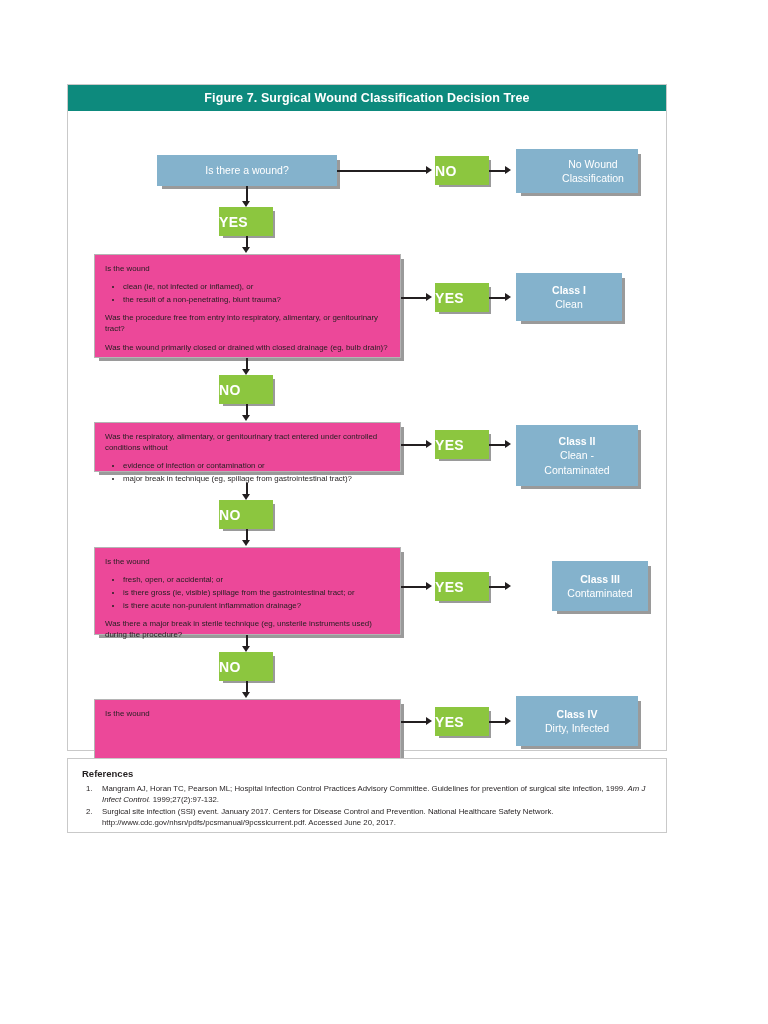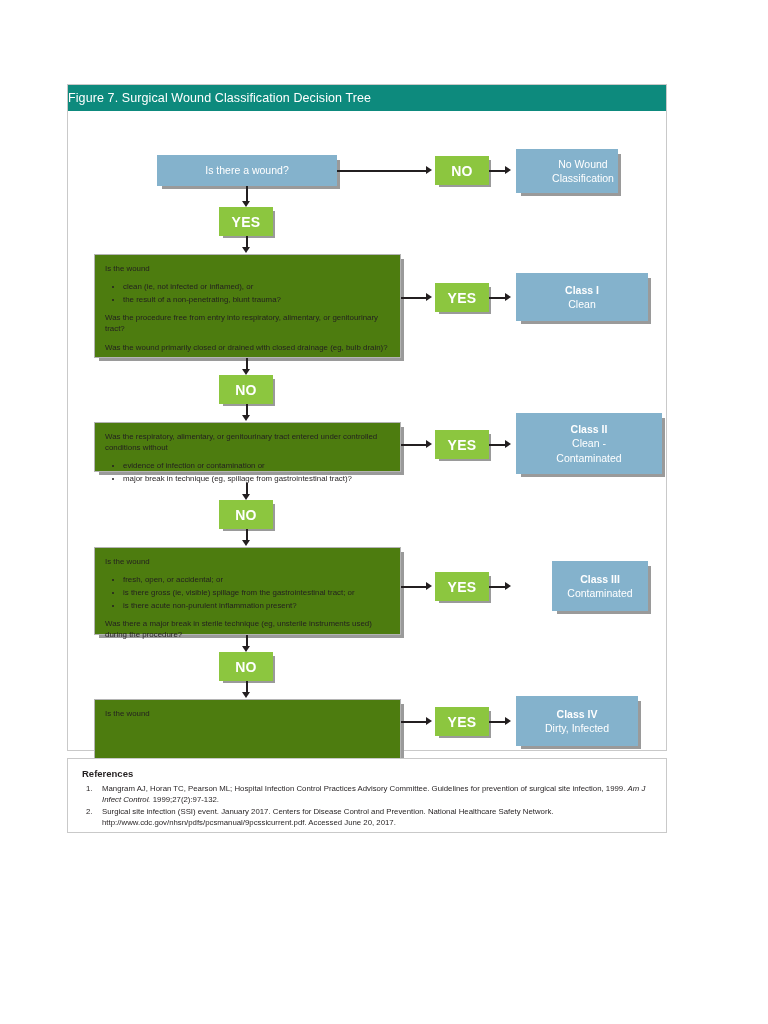--- a/index.html
+++ b/index.html
@@ -25,23 +25,24 @@
     height: 667px;
     border: 1px solid #c9c9c9;
     background: #ffffff;
     box-sizing: border-box;
   }
   .figure-header {
     height: 26px;
     background: #0d8a7d;
     color: #ffffff;
     font-size: 12.5px;
-    font-weight: normal;
+    font-weight: bold;
     display: flex;
     align-items: center;
+    justify-content: center;
     letter-spacing: .1px;
   }
   .figure-body {
     position: relative;
     width: 100%;
     height: 639px;
   }
 
   .references-panel {
     position: absolute;
@@ -79,21 +80,21 @@
   .ref-ital { font-style: italic; }
 
   
   .node {
     position: absolute;
     box-sizing: border-box;
   }
 
   
   .qbox {
-    background: #4d7c0f;
+    background: #ec4899;
     border: 1px solid #b4b4b4;
     box-shadow: 4px 4px 0 -1px #9a9a9a;
     padding: 8px 10px;
     font-size: 7.9px;
     line-height: 1.42;
     color: #231f20;
   }
   .qbox p { margin: 0 0 7px 0; }
   .qbox p:last-child { margin-bottom: 0; }
   .qbox ul {
@@ -131,21 +132,21 @@
 
   
   .badge {
     background: #8cc63f;
     box-shadow: 3px 3px 0 -1px #9a9a9a;
     color: #ffffff;
     font-size: 14px;
     font-weight: bold;
     display: flex;
     align-items: center;
-    justify-content: center;
+    justify-content: flex-start;
     letter-spacing: .3px;
   }
 
   
   .vline {
     position: absolute;
     width: 1.6px;
     background: #231f20;
   }
   .hline {
@@ -186,21 +187,21 @@
     <div class="hline" style="left:269px; top:59px; width:89px;"></div>
     <div class="arrow-right" style="left:358px; top:55px;"></div>
 
     <div class="node badge" style="left:367px; top:45px; width:54px; height:29px;">
       <span>NO</span>
     </div>
 
     <div class="hline" style="left:421px; top:59px; width:16px;"></div>
     <div class="arrow-right" style="left:437px; top:55px;"></div>
 
-    <div class="node rbox plain" style="left:448px; top:38px; width:102px; height:44px;padding-left:32px;">
+    <div class="node rbox plain" style="left:448px; top:38px; width:122px; height:44px;padding-left:32px;">
       <span class="r-sub">No Wound</span>
       <span class="r-sub">Classification</span>
     </div>
 
     <div class="vline" style="left:178px; top:75px; height:17px;"></div>
     <div class="arrow-down" style="left:174px; top:90px;"></div>
 
     <div class="node badge" style="left:151px; top:96px; width:54px; height:29px;">
       <span>YES</span>
     </div>
@@ -221,21 +222,21 @@
     <div class="hline" style="left:333px; top:186px; width:25px;"></div>
     <div class="arrow-right" style="left:358px; top:182px;"></div>
 
     <div class="node badge" style="left:367px; top:172px; width:54px; height:29px;">
       <span>YES</span>
     </div>
 
     <div class="hline" style="left:421px; top:186px; width:16px;"></div>
     <div class="arrow-right" style="left:437px; top:182px;"></div>
 
-    <div class="node rbox" style="left:448px; top:162px; width:132px; height:48px;justify-content:center;">
+    <div class="node rbox" style="left:448px; top:162px; width:106px; height:48px;justify-content:center;">
       <span class="r-title">Class I</span>
       <span class="r-sub">Clean</span>
     </div>
 
     <div class="vline" style="left:178px; top:247px; height:14px;"></div>
     <div class="arrow-down" style="left:174px; top:258px;"></div>
 
     <div class="node badge" style="left:151px; top:264px; width:54px; height:29px;">
       <span>NO</span>
     </div>
@@ -254,42 +255,42 @@
     <div class="hline" style="left:333px; top:333px; width:25px;"></div>
     <div class="arrow-right" style="left:358px; top:329px;"></div>
 
     <div class="node badge" style="left:367px; top:319px; width:54px; height:29px;">
       <span>YES</span>
     </div>
 
     <div class="hline" style="left:421px; top:333px; width:16px;"></div>
     <div class="arrow-right" style="left:437px; top:329px;"></div>
 
-    <div class="node rbox" style="left:448px; top:302px; width:146px; height:61px;">
+    <div class="node rbox" style="left:448px; top:314px; width:122px; height:61px;">
       <span class="r-title">Class II</span>
       <span class="r-sub">Clean -</span>
       <span class="r-sub">Contaminated</span>
     </div>
 
     <div class="vline" style="left:178px; top:372px; height:14px;"></div>
     <div class="arrow-down" style="left:174px; top:383px;"></div>
 
     <div class="node badge" style="left:151px; top:389px; width:54px; height:29px;">
       <span>NO</span>
     </div>
 
     <div class="vline" style="left:178px; top:418px; height:14px;"></div>
     <div class="arrow-down" style="left:174px; top:429px;"></div>
 
     <div class="node qbox" style="left:26px; top:436px; width:307px; height:88px;">
       <p>Is the wound</p>
       <ul>
         <li>fresh, open, or accidental; or</li>
         <li>is there gross (ie, visible) spillage from the gastrointestinal tract; or</li>
-        <li>is there acute non-purulent inflammation present?</li>
+        <li>is there acute non-purulent inflammation drainage?</li>
       </ul>
       <p>Was there a major break in sterile technique (eg, unsterile instruments used) during the procedure?</p>
     </div>
 
     <div class="hline" style="left:333px; top:475px; width:25px;"></div>
     <div class="arrow-right" style="left:358px; top:471px;"></div>
 
     <div class="node badge" style="left:367px; top:461px; width:54px; height:29px;">
       <span>YES</span>
     </div>

